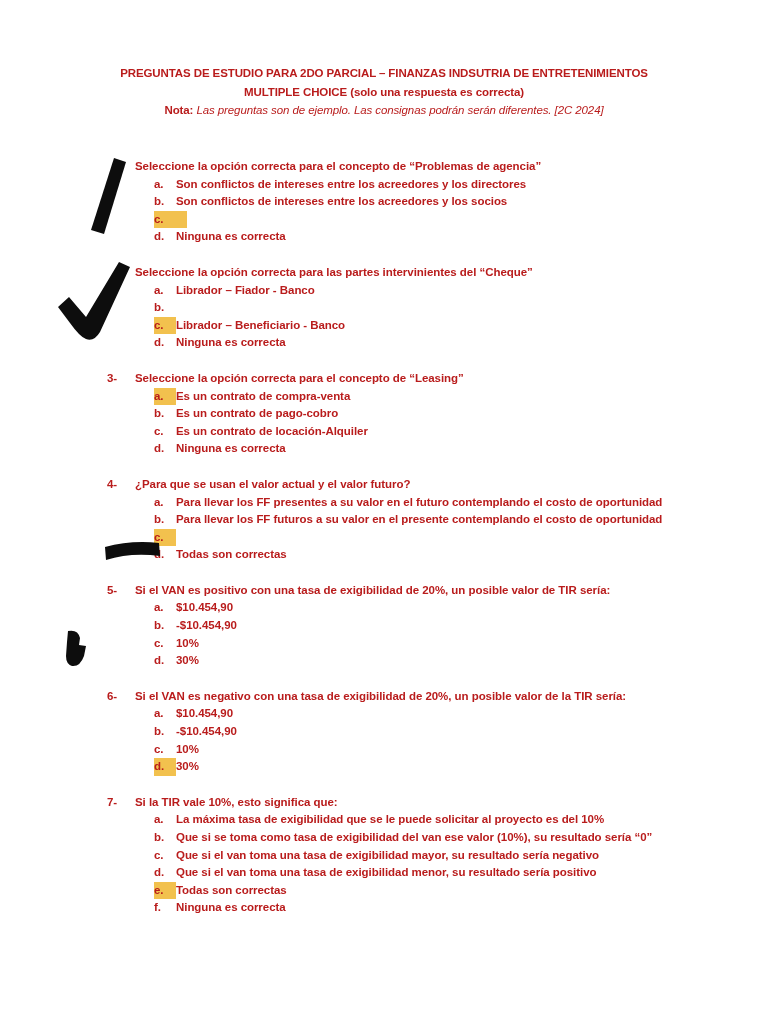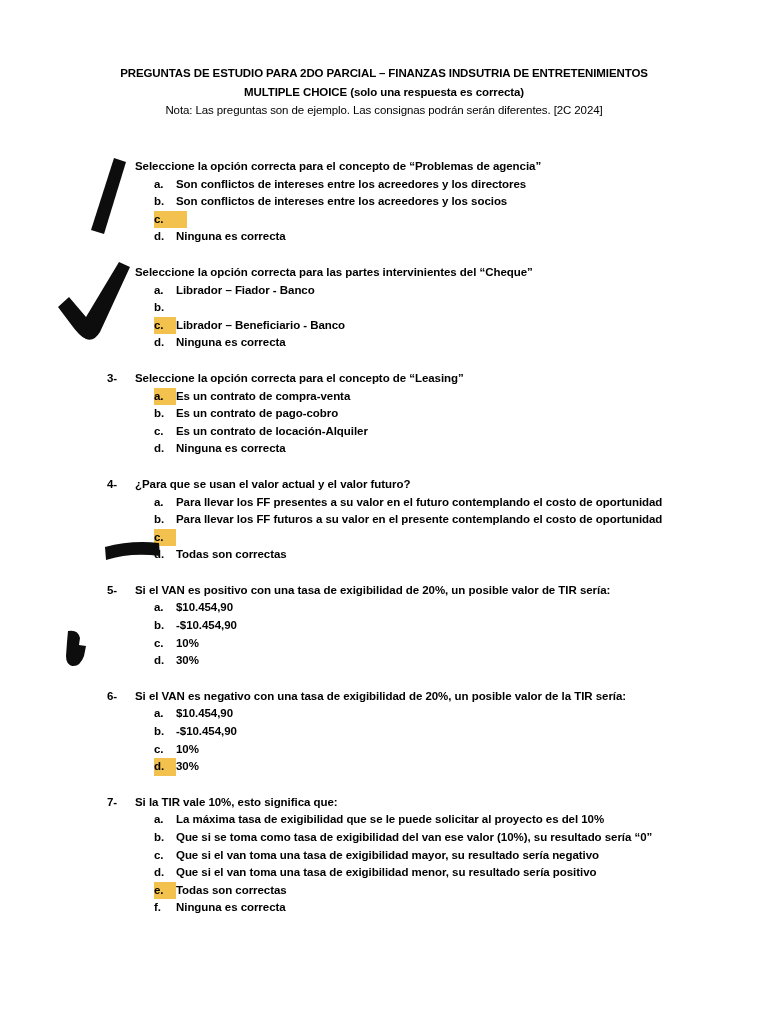--- a/index.html
+++ b/index.html
@@ -6,45 +6,46 @@
     margin: 0;
     padding: 0;
     background: #ffffff;
   }
   .page {
     position: relative;
     width: 768px;
     height: 1024px;
     background: #ffffff;
     font-family: "Liberation Sans", sans-serif;
-    color: #000000;
+    color: #b91c1c;
     overflow: hidden;
   }
 
   
   .header {
     position: absolute;
     left: 0;
     top: 64px;
     width: 768px;
     text-align: center;
   }
   .header-line {
     font-size: 11.5px;
     line-height: 18.5px;
     letter-spacing: -0.1px;
   }
   .header-line.bold {
     font-weight: bold;
   }
   .nota-label {
-    font-weight: normal;
+    font-weight: bold;
   }
   .nota-rest {
     font-weight: normal;
+    font-style: italic;
   }
 
   
   .questions {
     position: absolute;
     left: 2px;
     top: 158px;
     width: 768px;
     font-weight: bold;
   }

